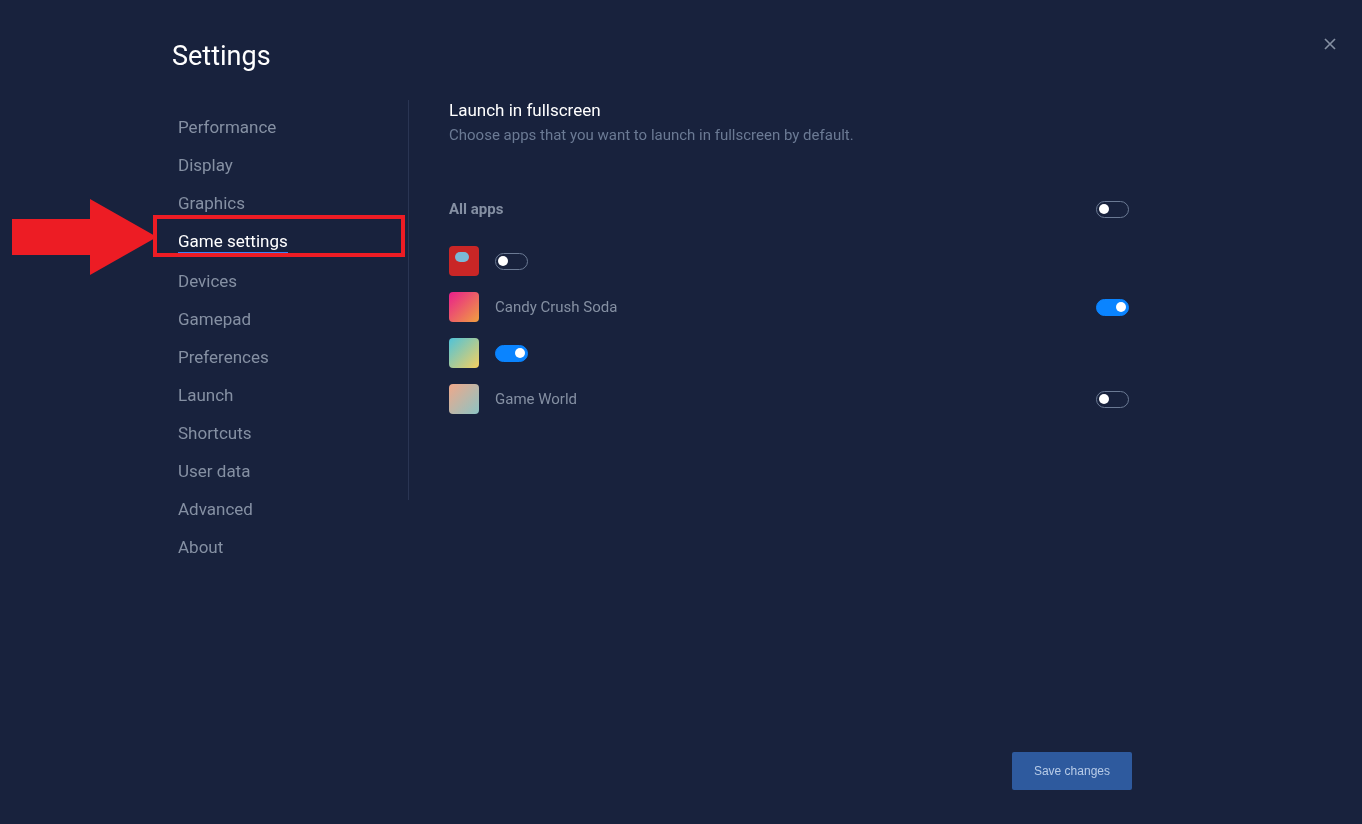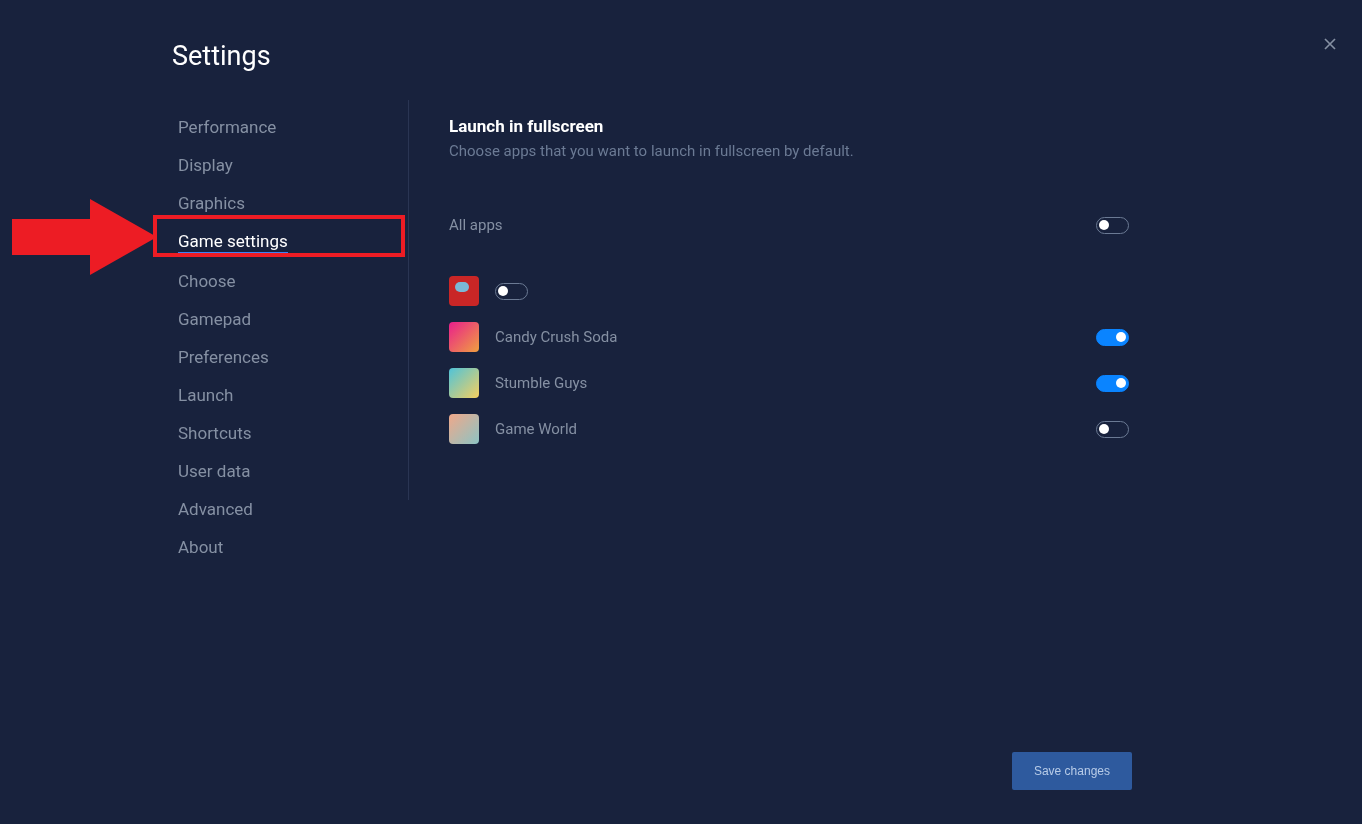--- a/index.html
+++ b/index.html
@@ -94,37 +94,37 @@
     }
     .content {
       position: absolute;
       top: 100px;
       left: 449px;
       width: 680px;
     }
     .section-title {
       color: #ffffff;
       font-size: 17px;
-      font-weight: 700;
+      font-weight: 400;
       margin-bottom: 6px;
-      margin-top: 16px;
     }
     .section-desc {
       color: #6b7a94;
       font-size: 15px;
       margin-bottom: 50px;
     }
     .app-row {
       display: flex;
       align-items: center;
       margin-bottom: 16px;
       height: 30px;
     }
     .app-row.header-row {
-      margin-bottom: 36px;
+      margin-bottom: 22px;
+      font-weight: bold;
     }
     .app-icon {
       width: 30px;
       height: 30px;
       border-radius: 4px;
       margin-right: 16px;
       flex-shrink: 0;
     }
     .app-icon-placeholder {
       width: 30px;
@@ -214,21 +214,21 @@
   </svg>
 </div>
 
 <h1 class="page-title">Settings</h1>
 
 <div class="sidebar">
   <div class="sidebar-item"><span>Performance</span></div>
   <div class="sidebar-item"><span>Display</span></div>
   <div class="sidebar-item"><span>Graphics</span></div>
   <div class="sidebar-item active"><span>Game settings</span></div>
-  <div class="sidebar-item"><span>Choose</span></div>
+  <div class="sidebar-item"><span>Devices</span></div>
   <div class="sidebar-item"><span>Gamepad</span></div>
   <div class="sidebar-item"><span>Preferences</span></div>
   <div class="sidebar-item"><span>Launch</span></div>
   <div class="sidebar-item"><span>Shortcuts</span></div>
   <div class="sidebar-item"><span>User data</span></div>
   <div class="sidebar-item"><span>Advanced</span></div>
   <div class="sidebar-item"><span>About</span></div>
 </div>
 
 <div class="highlight-box"></div>
@@ -255,21 +255,20 @@
   </div>
 
   <div class="app-row">
     <div class="app-icon icon-candy"></div>
     <div class="app-name">Candy Crush Soda</div>
     <div class="toggle on"></div>
   </div>
 
   <div class="app-row">
     <div class="app-icon icon-stumble"></div>
-    <div class="app-name">Stumble Guys</div>
     <div class="toggle on"></div>
   </div>
 
   <div class="app-row">
     <div class="app-icon icon-toca"></div>
     <div class="app-name">Game World</div>
     <div class="toggle off"></div>
   </div>
 </div>
 

